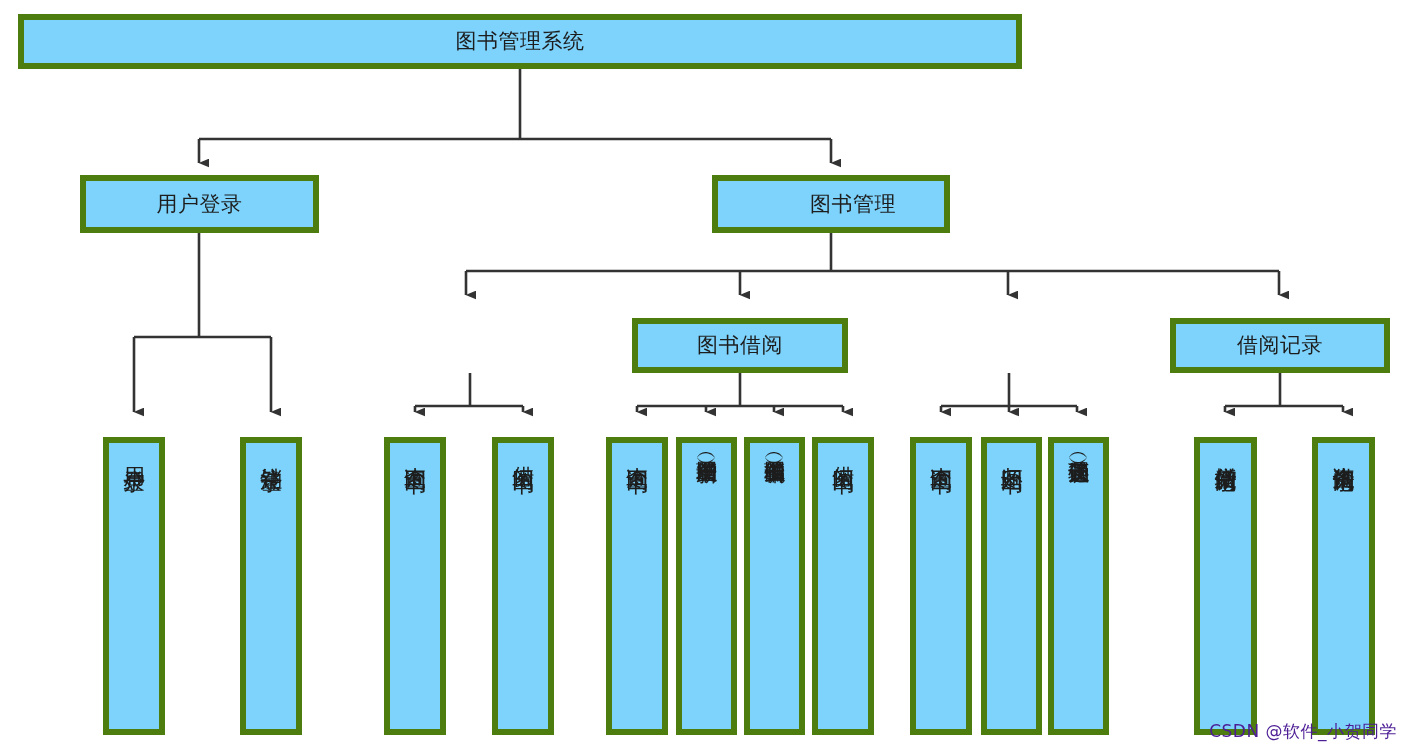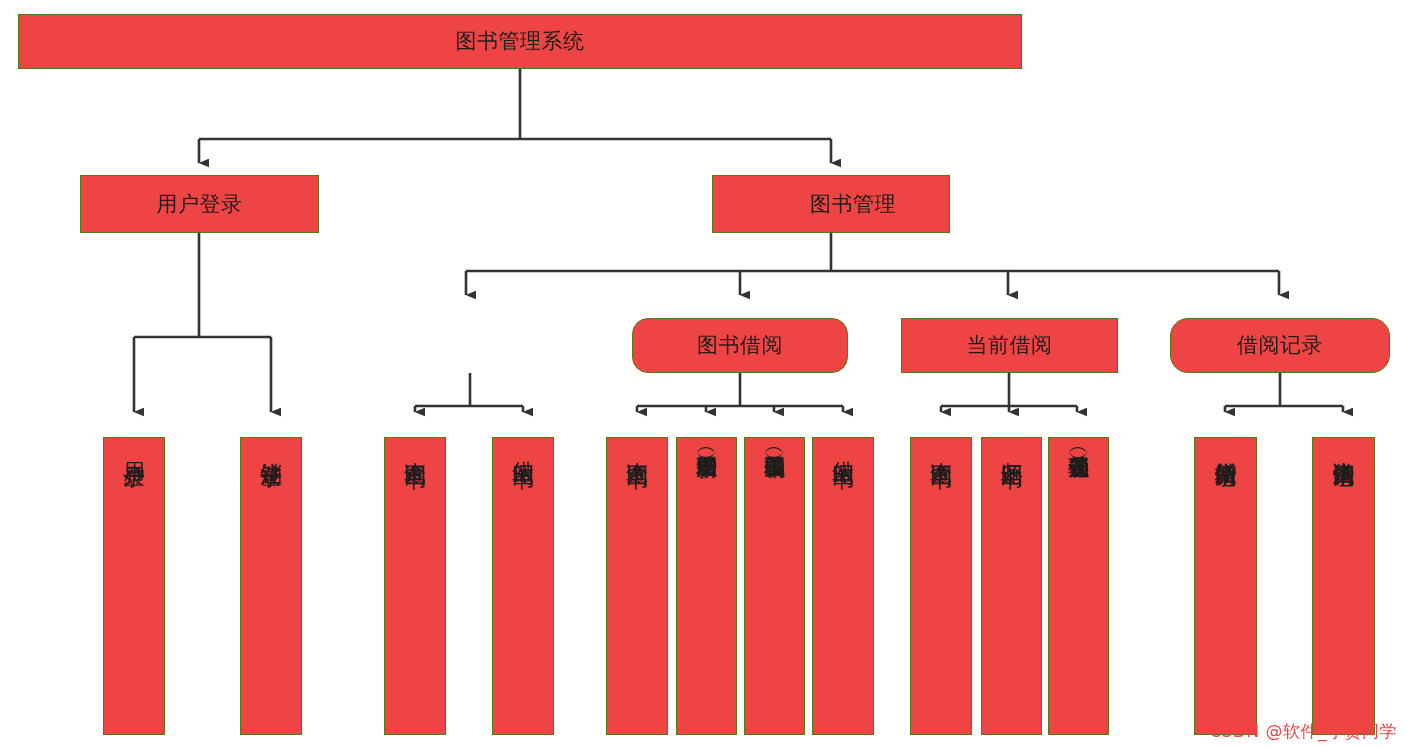--- a/index.html
+++ b/index.html
@@ -21,22 +21,22 @@
   #diagram-svg {
     position: absolute;
     left: 0;
     top: 0;
     width: 1405px;
     height: 747px;
   }
   .node {
     position: absolute;
     box-sizing: border-box;
-    border: 1px solid #4d7c0f;
-    background: #ef4444;
+    border: 6px solid #4d7c0f;
+    background: #7dd3fc;
     display: flex;
     align-items: center;
     justify-content: center;
     color: #1d1d1d;
     z-index: 2;
     text-align: right;
   }
   .node-label {
     font-size: 21px;
     line-height: 1.0;
@@ -72,21 +72,21 @@
     font-size: 21px;
   }
   .node.vertical.mid-text .node-label {
     letter-spacing: 1px;
   }
   #watermark {
     position: absolute;
     right: 8px;
     bottom: 4px;
     font-size: 17px;
-    color: #ef4444;
+    color: #4c1d95;
     white-space: nowrap;
     z-index: 5;
     letter-spacing: 0.5px;
   }
 </style>
 </head>
 <body>
 
 <div id="diagram-root">
 
@@ -146,27 +146,24 @@
     <span class="node-label">图书管理系统</span>
   </div>
 
   <div class="node horizontal" style="left:80px; top:175px; width:239px; height:58px;">
     <span class="node-label">用户登录</span>
   </div>
   <div class="node horizontal" style="left:712px; top:175px; width:238px; height:58px;padding-left:44px;">
     <span class="node-label">图书管理</span>
   </div>
 
-  <div class="node horizontal" style="left:632px; top:318px; width:216px; height:55px;border-radius:16px;">
+  <div class="node horizontal" style="left:632px; top:318px; width:216px; height:55px;">
     <span class="node-label">图书借阅</span>
   </div>
-  <div class="node horizontal" style="left:901px; top:318px; width:217px; height:55px;">
-    <span class="node-label">当前借阅</span>
-  </div>
-  <div class="node horizontal" style="left:1170px; top:318px; width:220px; height:55px;border-radius:18px;">
+  <div class="node horizontal" style="left:1170px; top:318px; width:220px; height:55px;">
     <span class="node-label">借阅记录</span>
   </div>
 
   <div class="node vertical" style="left:103px; top:437px; width:62px; height:298px;">
     <span class="node-label">用户登录</span>
   </div>
   <div class="node vertical" style="left:240px; top:437px; width:62px; height:298px;">
     <span class="node-label">注销登录</span>
   </div>
 

